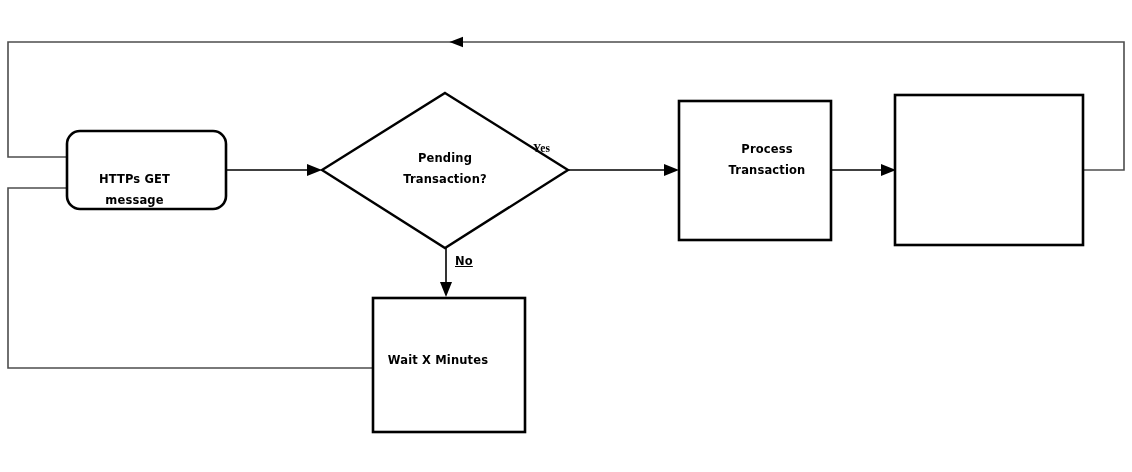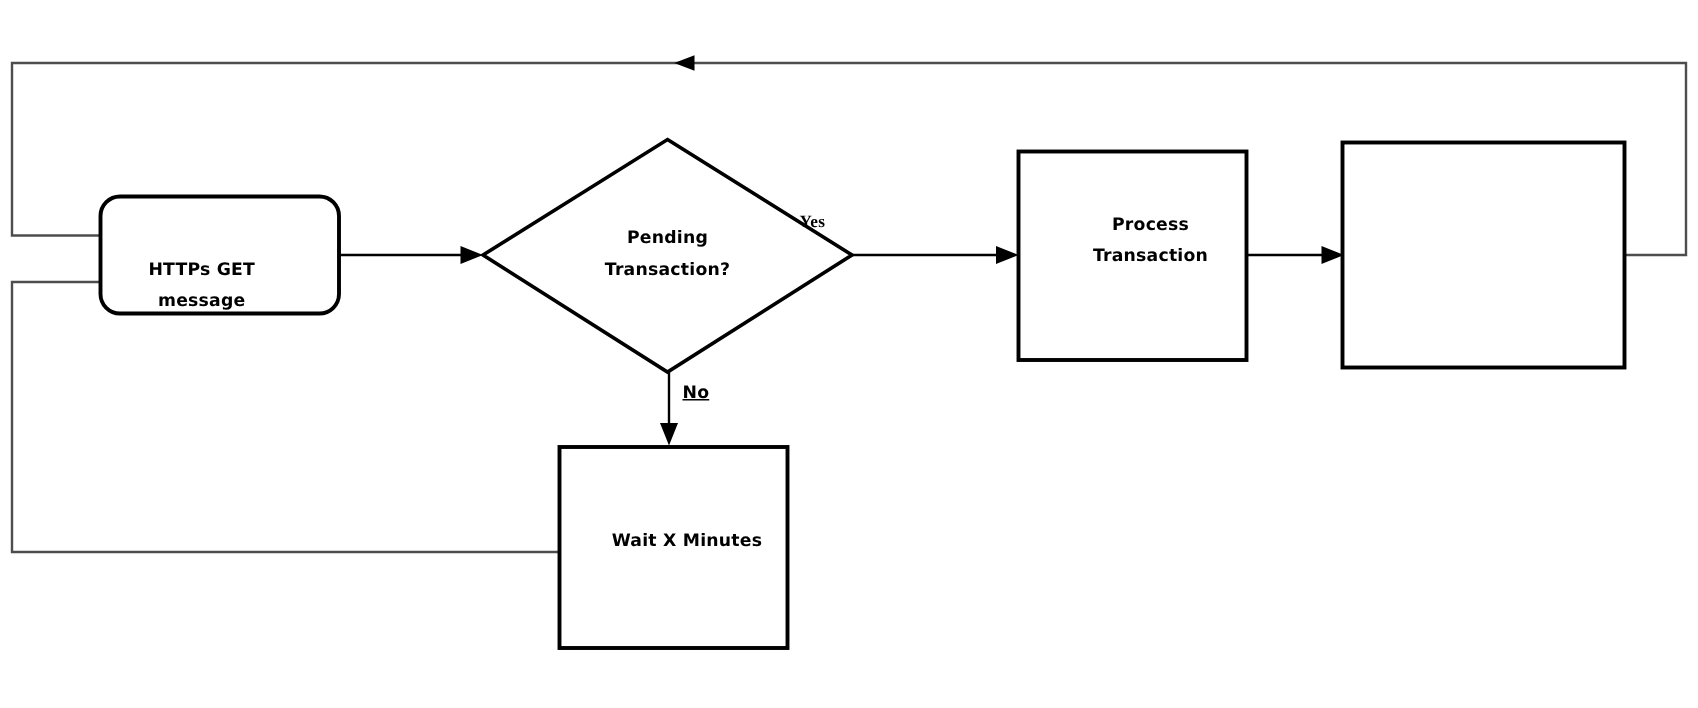--- a/index.html
+++ b/index.html
@@ -109,19 +109,19 @@
   <div class="node-label" style="left:55px; top:143px; width:159px;margin-top:26px;">HTTPs GET
 message</div>
 
   <div class="node-label" style="left:352px; top:148px; width:186px;">Pending
 Transaction?</div>
 
   <div class="node-label" style="left:679px; top:139px; width:176px;">Process
 Transaction</div>
 
 
-  <div class="node-label" style="left:382px; top:350px; width:152px;">Wait X Minutes</div>
+  <div class="node-label" style="left:362px; top:350px; width:152px;">Wait X Minutes</div>
 
   <div class="edge-label" style="left:533px; top:142px;font-family:Liberation Serif, serif;">Yes</div>
 
   <div class="edge-label" style="left:455px; top:254px;text-decoration:underline;">No</div>
 
 </div>
 
 </body></html>

